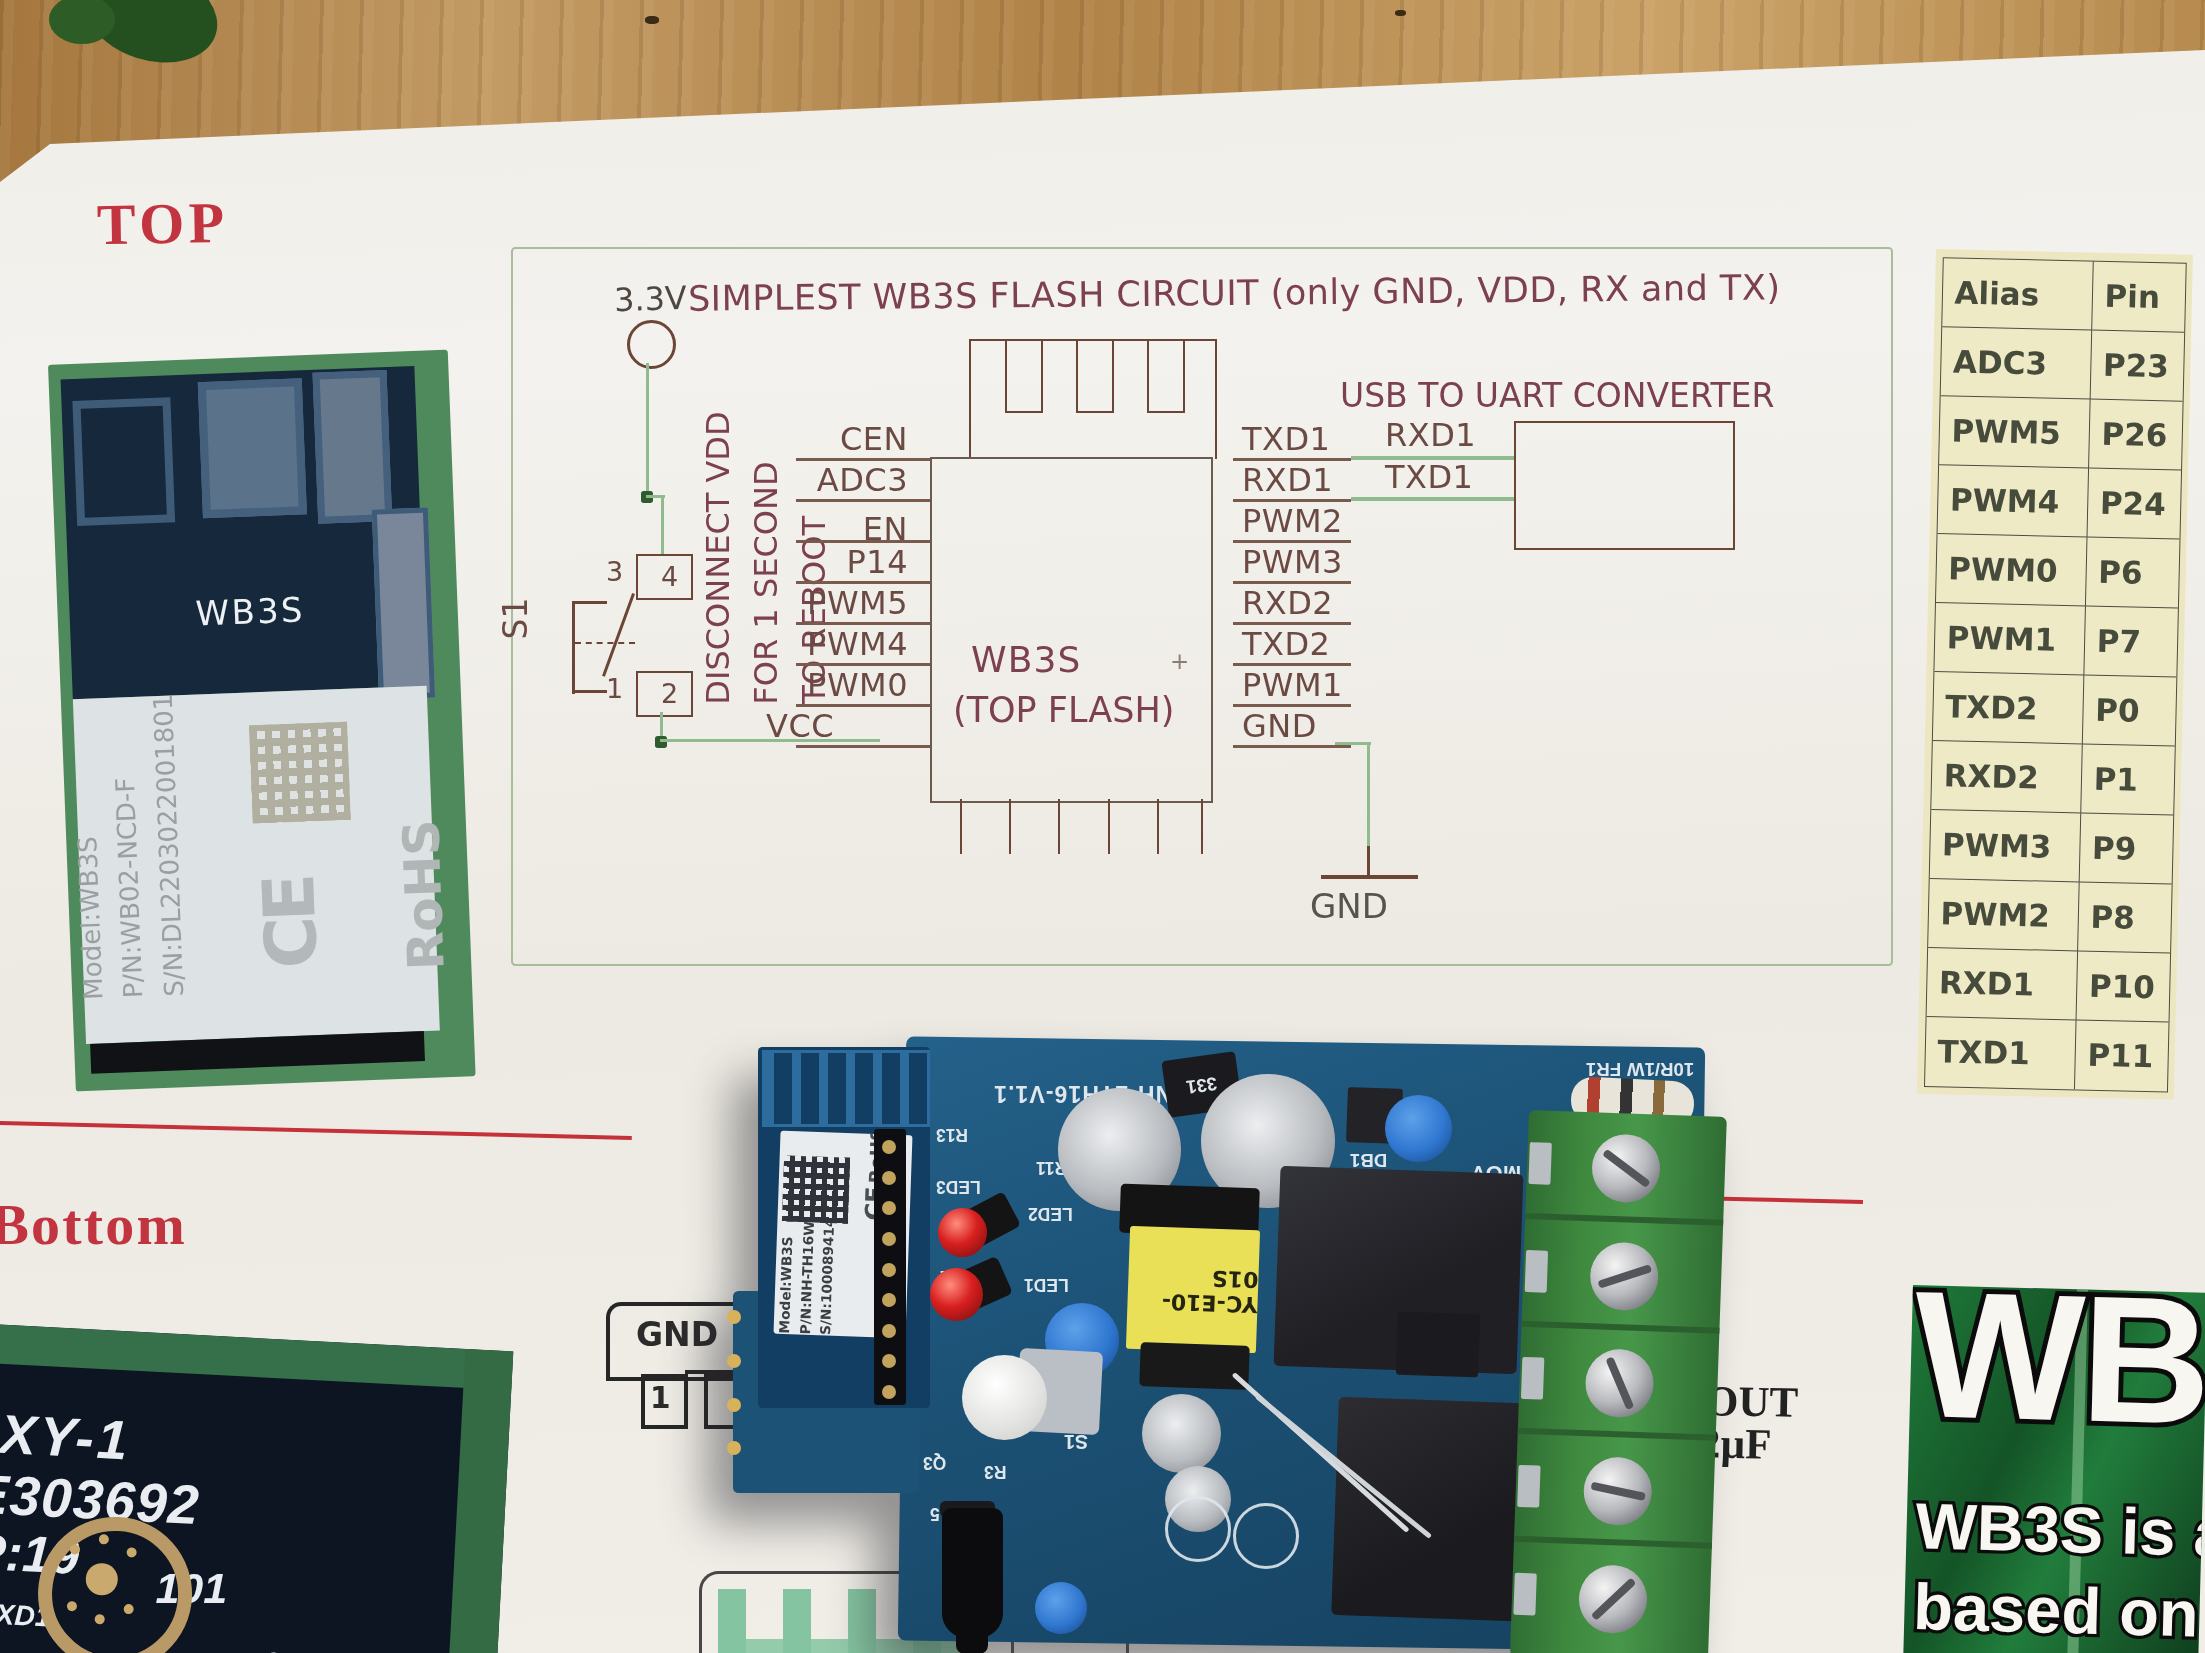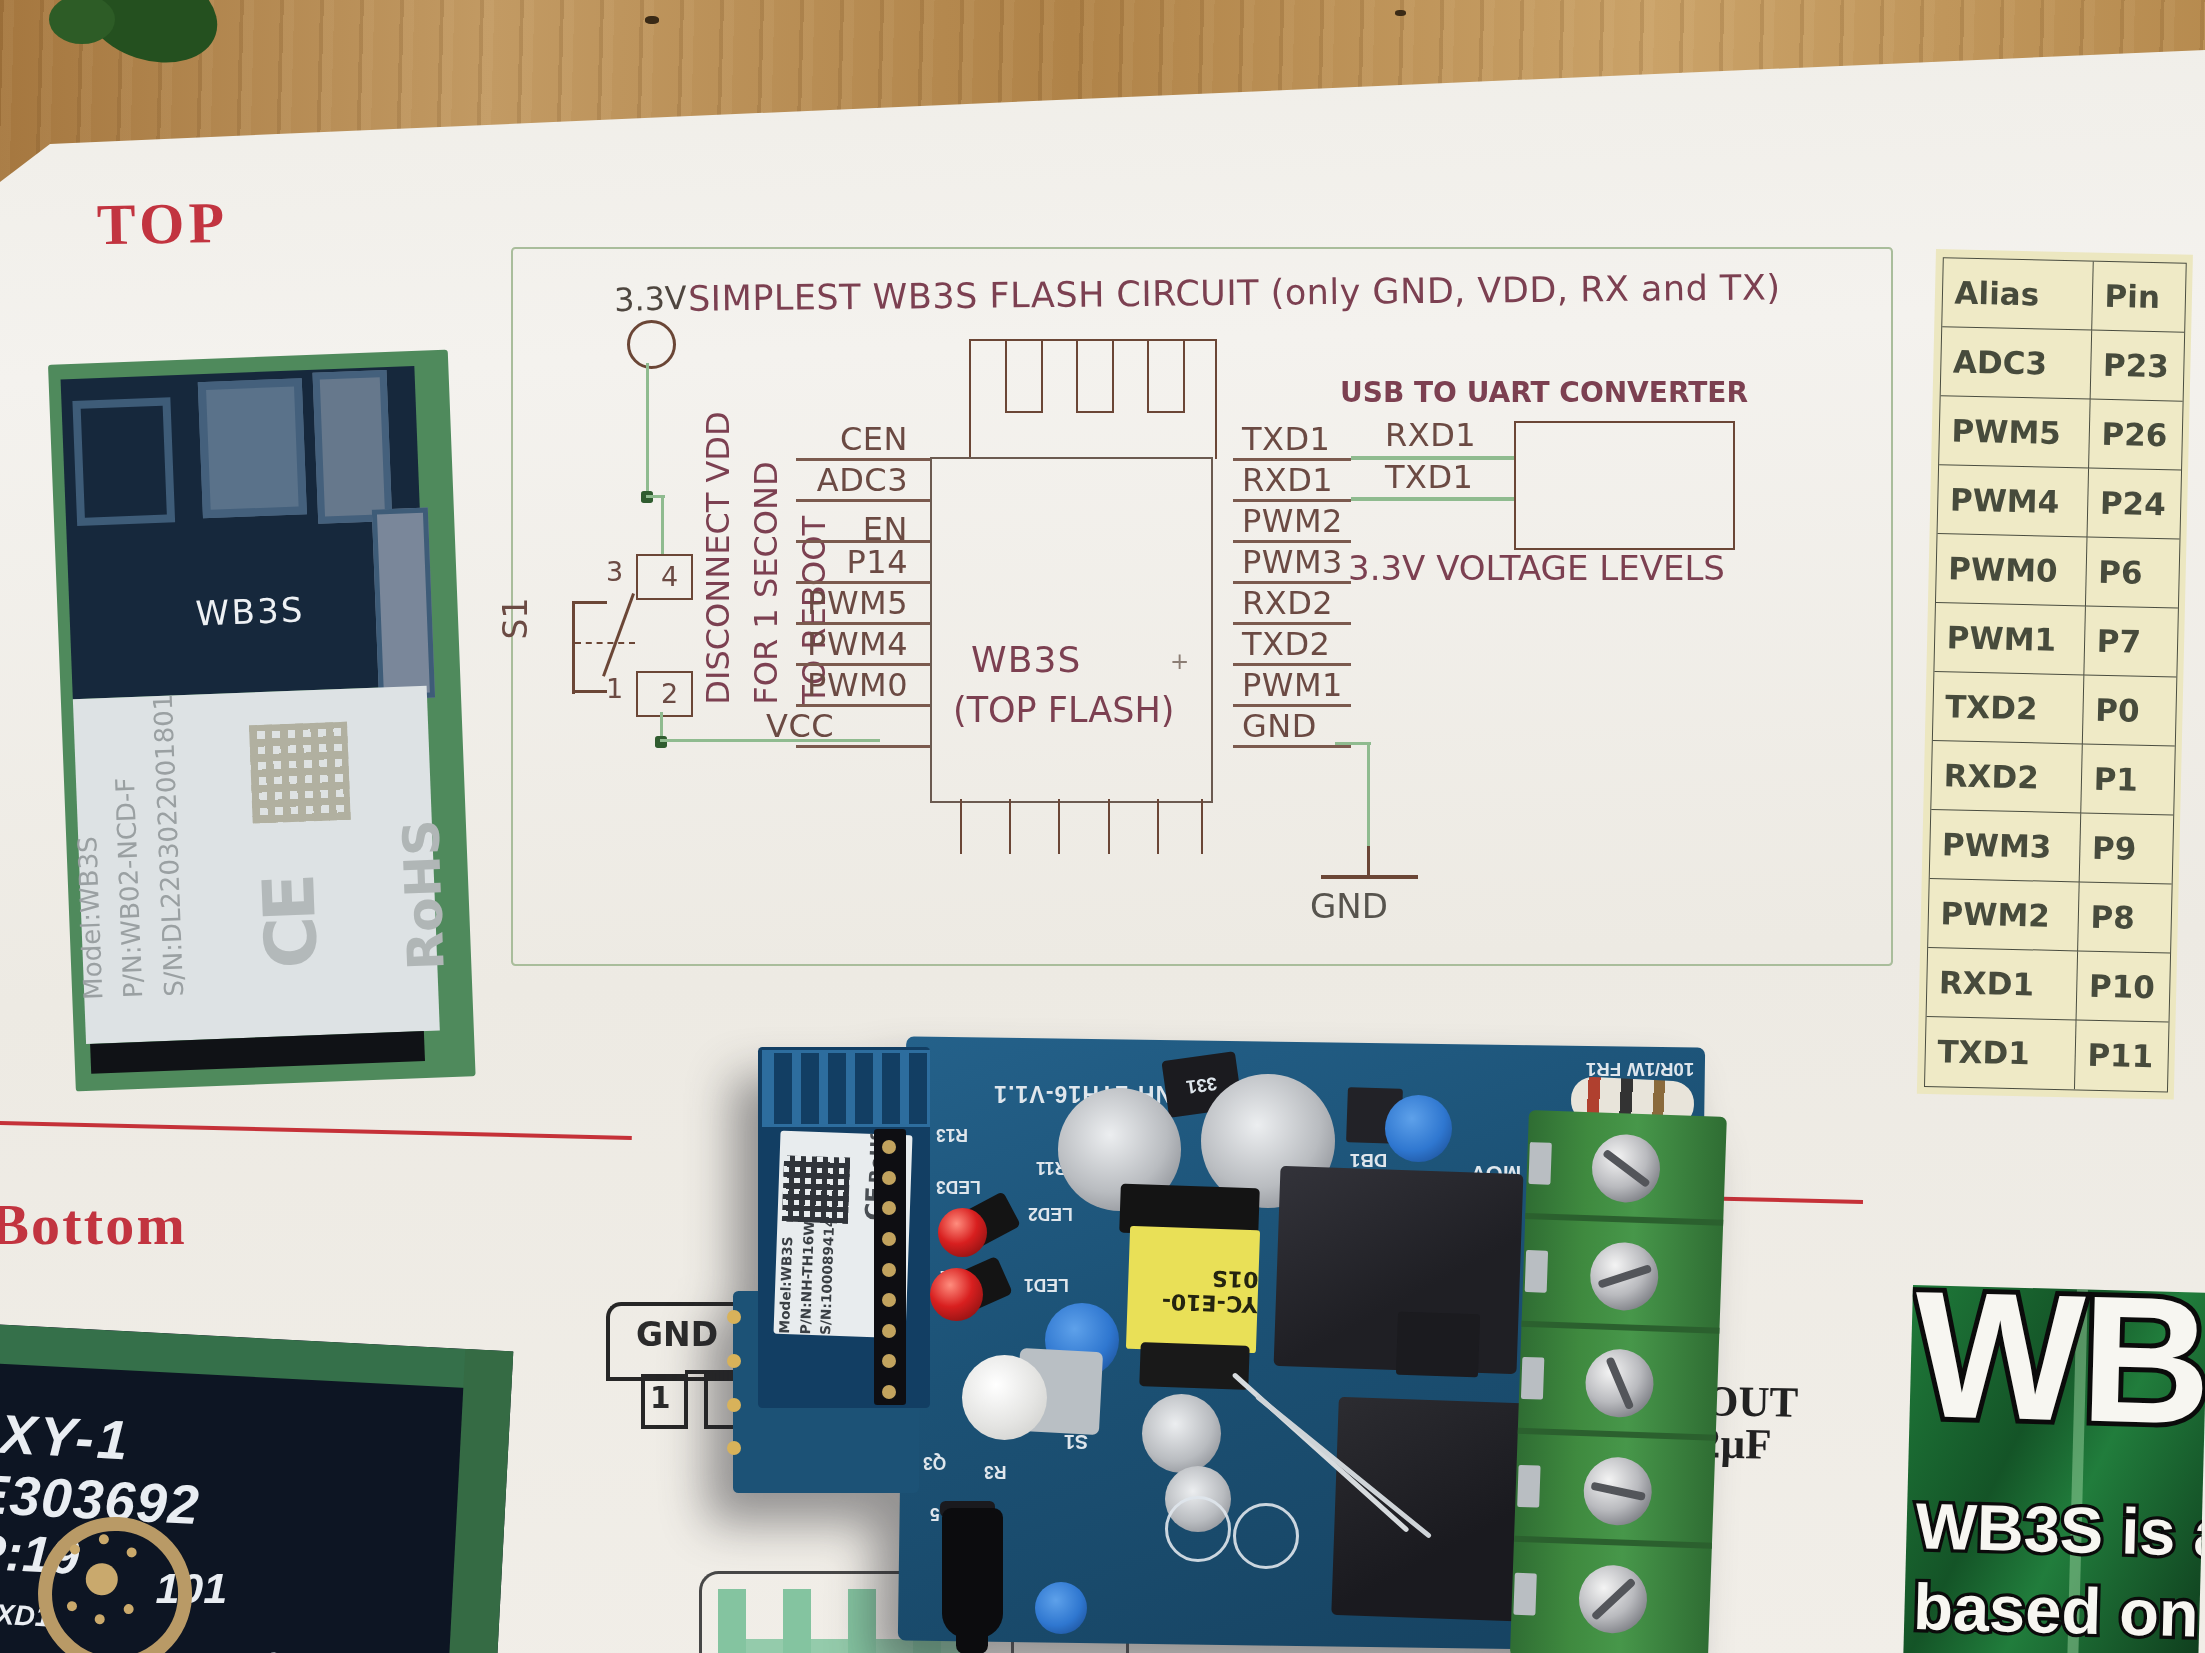--- a/index.html
+++ b/index.html
@@ -155,22 +155,21 @@
   <div class="abs uline" style="left:1233px;top:622px;width:118px;"></div>
   <div class="abs uline" style="left:1233px;top:663px;width:118px;"></div>
   <div class="abs uline" style="left:1233px;top:704px;width:118px;"></div>
   <div class="abs uline" style="left:1233px;top:745px;width:118px;"></div>
 
   <div class="abs wire" style="left:1351px;top:456px;width:163px;height:3.8px;"></div>
   <div class="abs wire" style="left:1351px;top:497px;width:163px;height:3.8px;"></div>
   <div class="abs pinlbl" style="left:1385px;top:416px;">RXD1</div>
   <div class="abs pinlbl" style="left:1385px;top:458px;">TXD1</div>
   <div class="abs" style="left:1514px;top:421px;width:217px;height:125px;border:2.7px solid #6b4636;"></div>
-  <div class="abs maroon" style="left:1340px;top:376px;font-size:28px;white-space:nowrap;font-weight:bold;">USB TO UART CONVERTER</div>
-  <div class="abs maroon" style="left:1348px;top:548px;font-size:34px;white-space:nowrap;">3.3V VOLTAGE LEVELS</div>
+  <div class="abs maroon" style="left:1340px;top:376px;font-size:33px;white-space:nowrap;">USB TO UART CONVERTER</div>
 
   <div class="abs wire" style="left:1335px;top:742px;width:36px;height:3.3px;"></div>
   <div class="abs wire" style="left:1367px;top:742px;width:3.3px;height:104px;"></div>
   <div class="abs brown" style="left:1367px;top:846px;width:3.3px;height:30px;"></div>
   <div class="abs brown" style="left:1321px;top:875px;width:97px;height:4.4px;"></div>
   <div class="abs" style="left:1310px;top:886px;font-size:34px;color:#57544e;">GND</div>
 
   <div class="abs" style="left:1936px;top:249px;width:257px;height:845px;background:#ece7c0;transform:rotate(1.3deg);transform-origin:top left;padding:0;">
     <div class="abs" style="left:6.6px;top:7.7px;width:242px;height:828px;display:grid;grid-template-columns:62% 38%;grid-auto-rows:69px;border:1.6px solid #4a4d40;background:#efeac6;">
       <div class="tbl-cell" style="border-bottom:1.6px solid #4a4d40;border-right:1.6px solid #4a4d40;">Alias</div>

